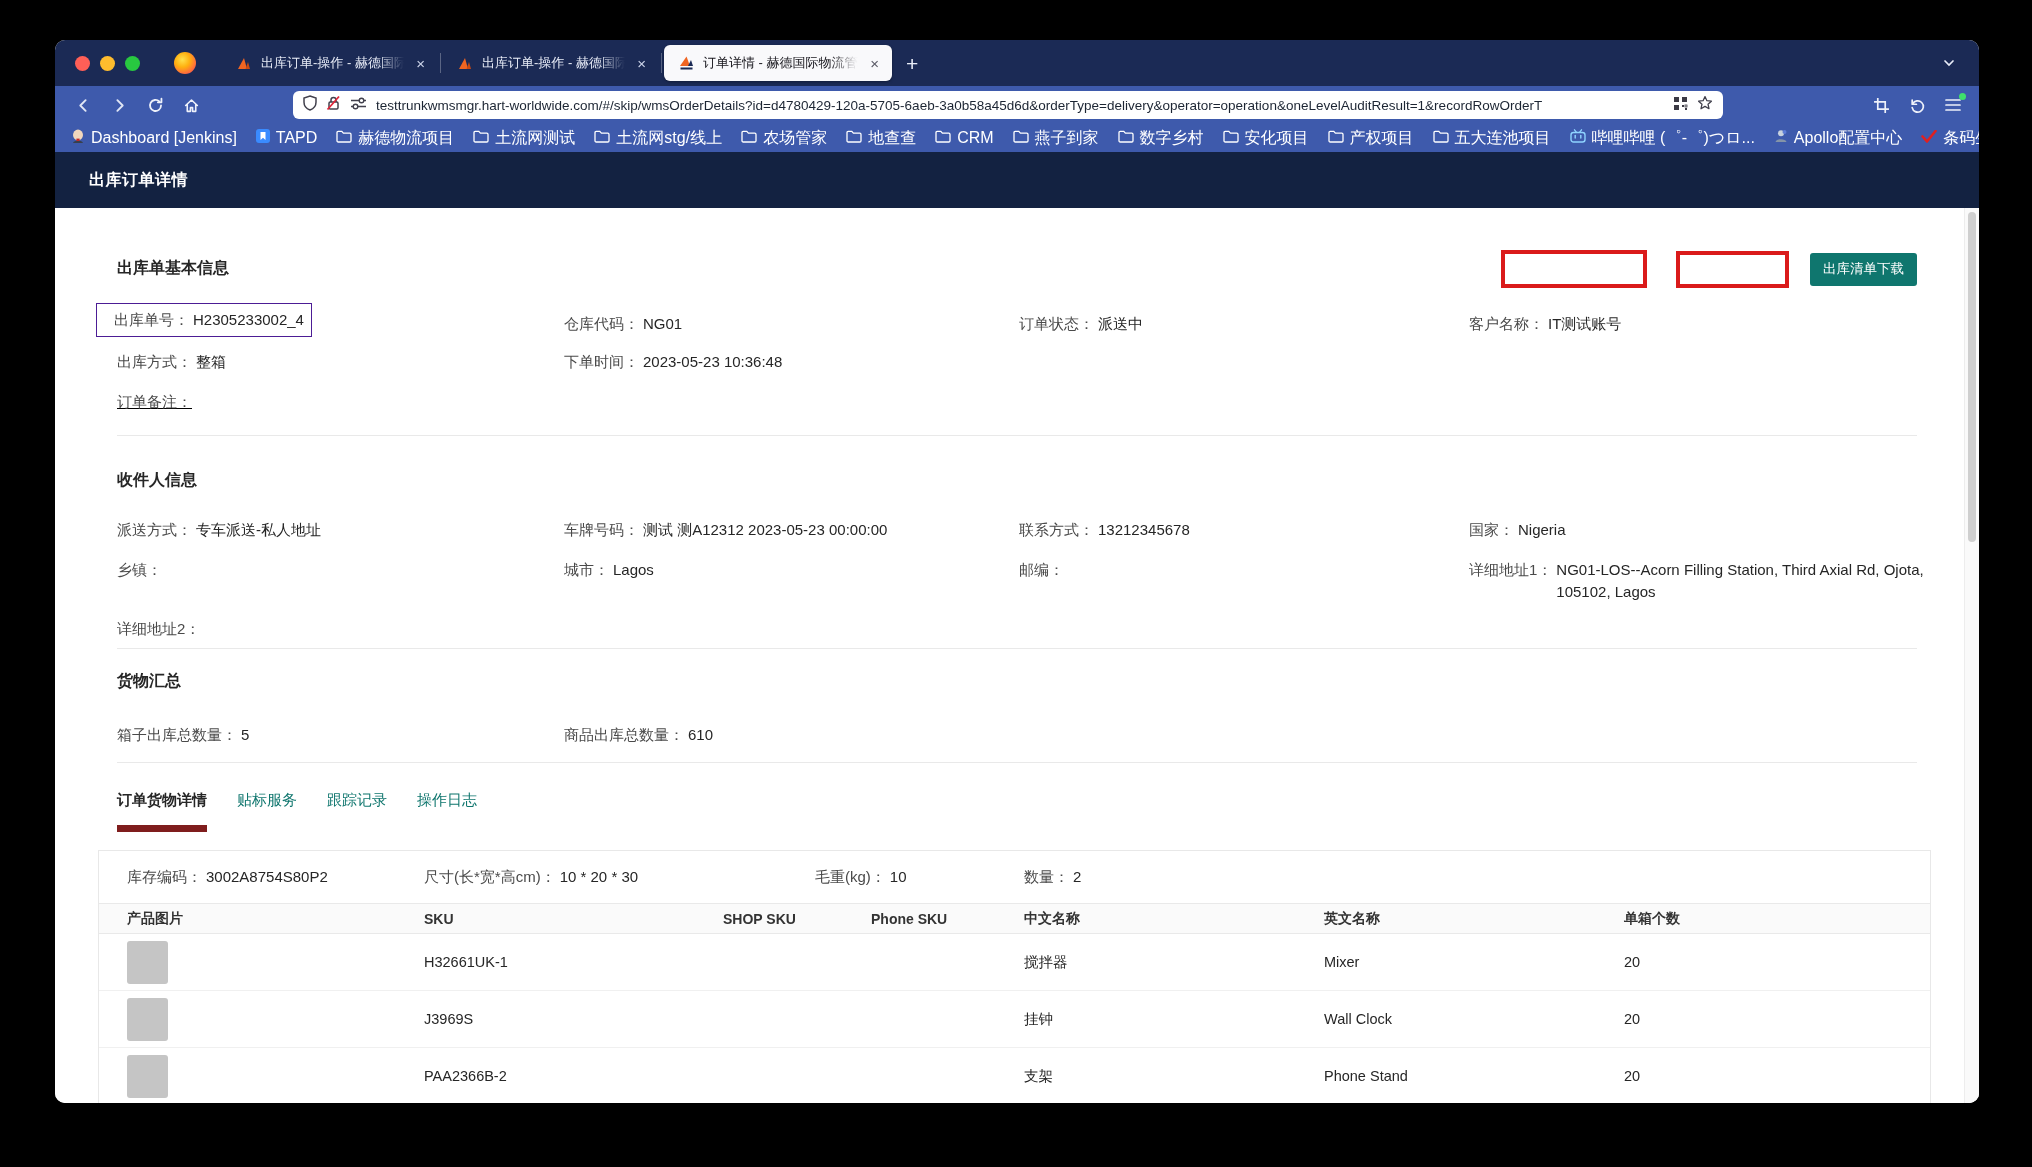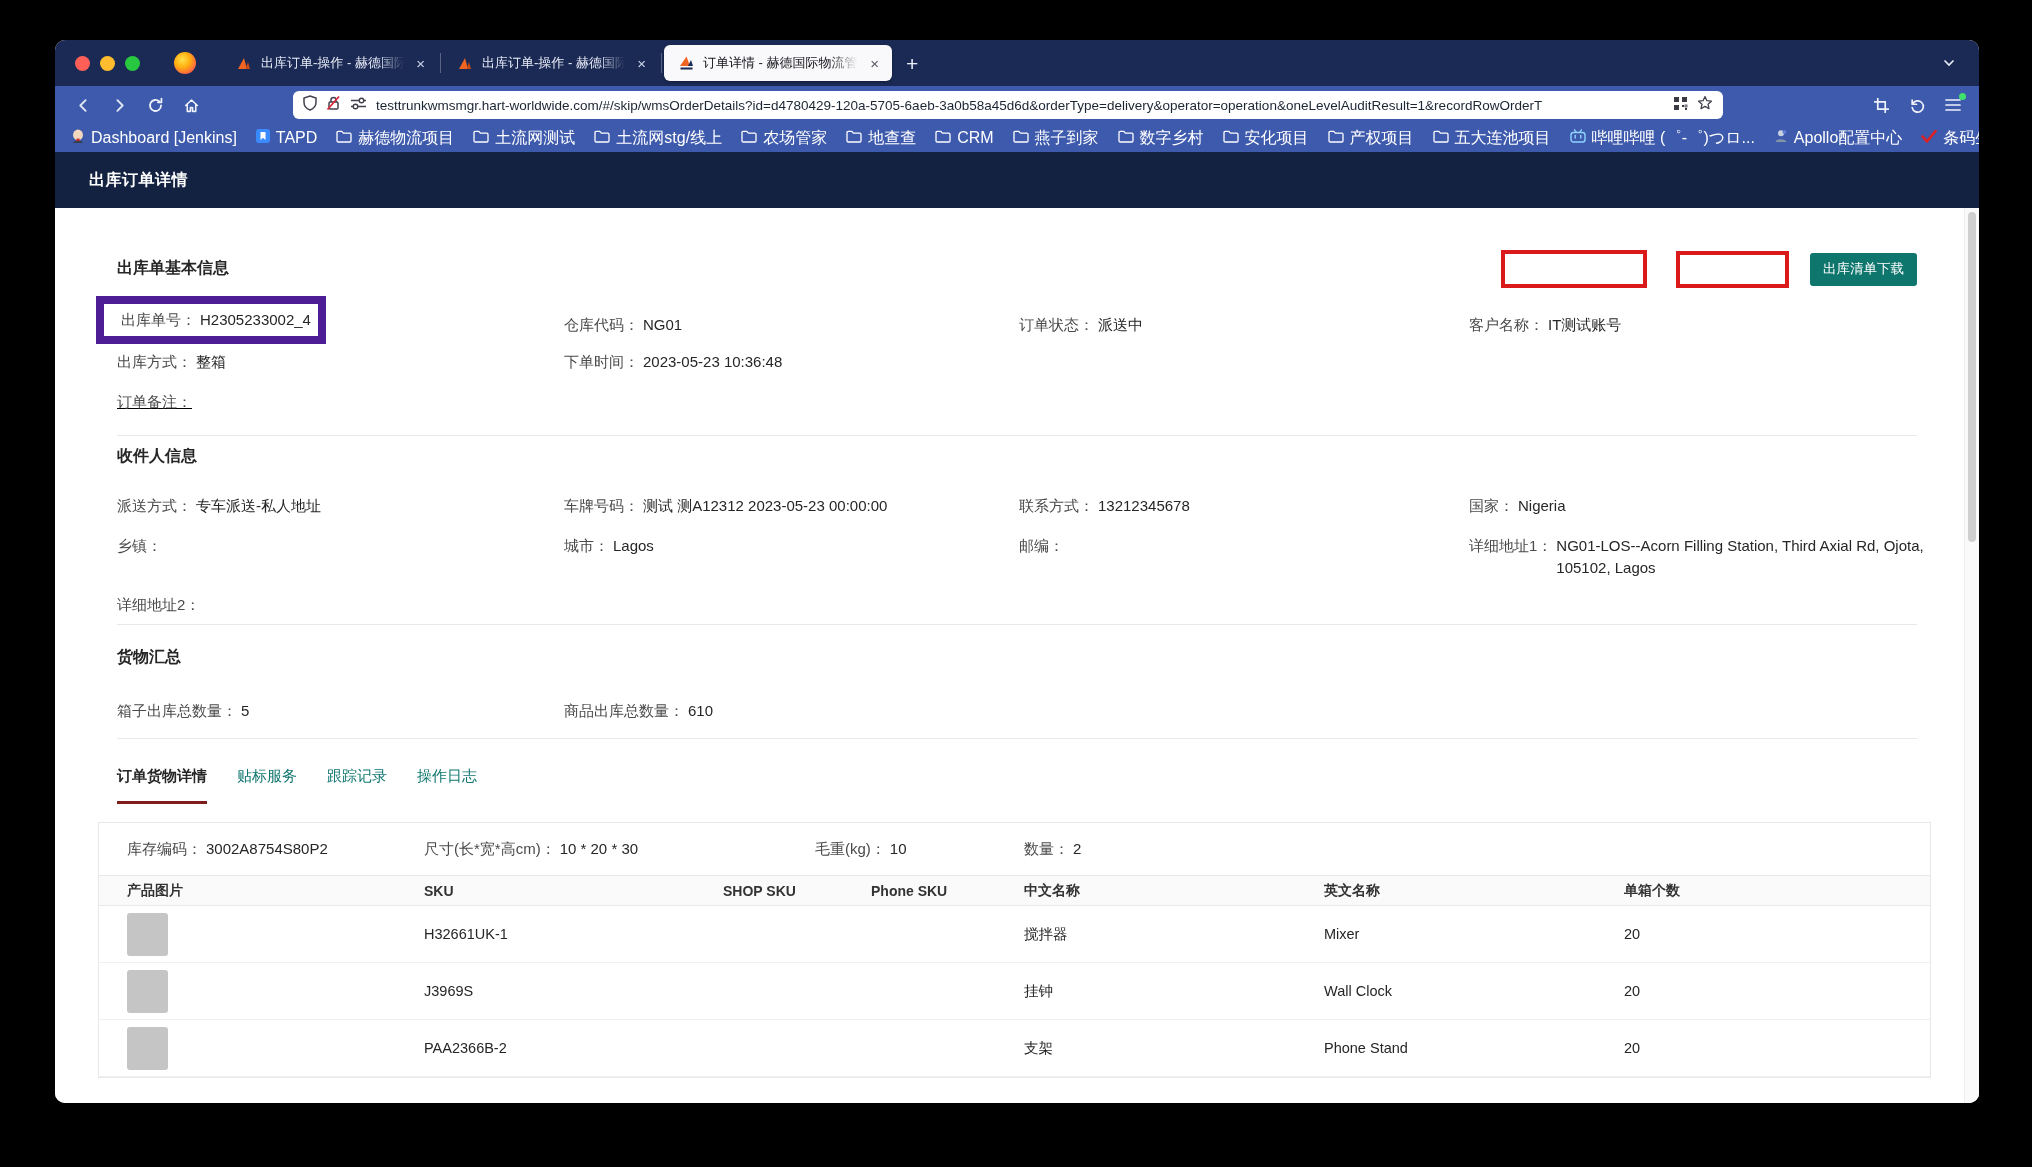--- a/index.html
+++ b/index.html
@@ -55,28 +55,28 @@
   .field .lb { color:#4a4a4a; white-space:nowrap; }
   .field .vl { color:#262626; margin-left:4px; }
   .divider { height:1px; background:#e9e9e9; }
 
   .actions { position:absolute; top:42px; right:62px; display:flex; align-items:center; }
   .ann-box { border:4px solid #da1a1a; background:#fff; }
   .ann-1 { width:146px; height:38px; margin-right:29px; }
   .ann-2 { width:113px; height:37px; margin-right:21px; }
   .btn-primary { height:33px; padding:0 13px; background:#0f766e; color:#fff; font-size:13.5px; border:none; border-radius:3px; display:flex; align-items:center; }
 
-  .order-ann { display:inline-flex; border:8px solid #4c1d95; padding:5px 7px 5px 17px; margin:-9px 0 0 -21px; }
+  .order-ann { display:inline-flex; border:1px solid #4c1d95; padding:5px 7px 5px 17px; margin:-9px 0 0 -21px; }
 
   .addr-val { width:372px; }
 
   
   .ctabs { display:flex; gap:30px; margin-top:28px; }
   .ctab { font-size:15px; color:#0f766e; padding-bottom:15px; }
-  .ctab.on { color:#262626; font-weight:700; border-bottom:3px solid #7f1d1d; }
+  .ctab.on { color:#262626; font-weight:700; border-bottom:7px solid #7f1d1d; }
 
   
   .gbox { border:1px solid #e8e8e8; margin:18px -14px 0 -19px; }
   .inv-row { display:grid; grid-template-columns:297px 391px 209px 1fr; padding-left:28px; height:52px; align-items:center; }
   .thead { display:grid; grid-template-columns:297px 299px 148px 153px 300px 300px 1fr; padding-left:28px; height:31px; align-items:center; background:#fafafa; border-top:1px solid #e9e9e9; border-bottom:1px solid #e9e9e9; }
   .thead .hc { font-size:14px; color:#333; font-weight:600; }
   .trow { display:grid; grid-template-columns:297px 299px 148px 153px 300px 300px 1fr; padding-left:28px; height:57px; align-items:center; border-bottom:1px solid #f0f0f0; font-size:14.5px; color:#262626; }
   .imgph { width:41px; height:43px; background:#c5c5c5; border-radius:3px; }
 
   
@@ -392,21 +392,21 @@
 
     <div class="frow" style="margin-top:18px;text-decoration:underline;">
       <div class="field">
         <span class="lb">订单备注：</span>
         <span class="vl"></span>
       </div>
     </div>
 
     <div class="divider" style="margin-top:22px;"></div>
 
-    <div class="sec-title" style="margin-top:10px;">收件人信息</div>
+    <div class="sec-title" style="margin-top:34px;">收件人信息</div>
 
     <div class="frow" style="margin-top:28px;">
       <div class="field">
         <span class="lb">派送方式：</span>
         <span class="vl">专车派送-私人地址</span>
       </div>
       <div class="field">
         <span class="lb">车牌号码：</span>
         <span class="vl">测试 测A12312 2023-05-23 00:00:00</span>
       </div>

